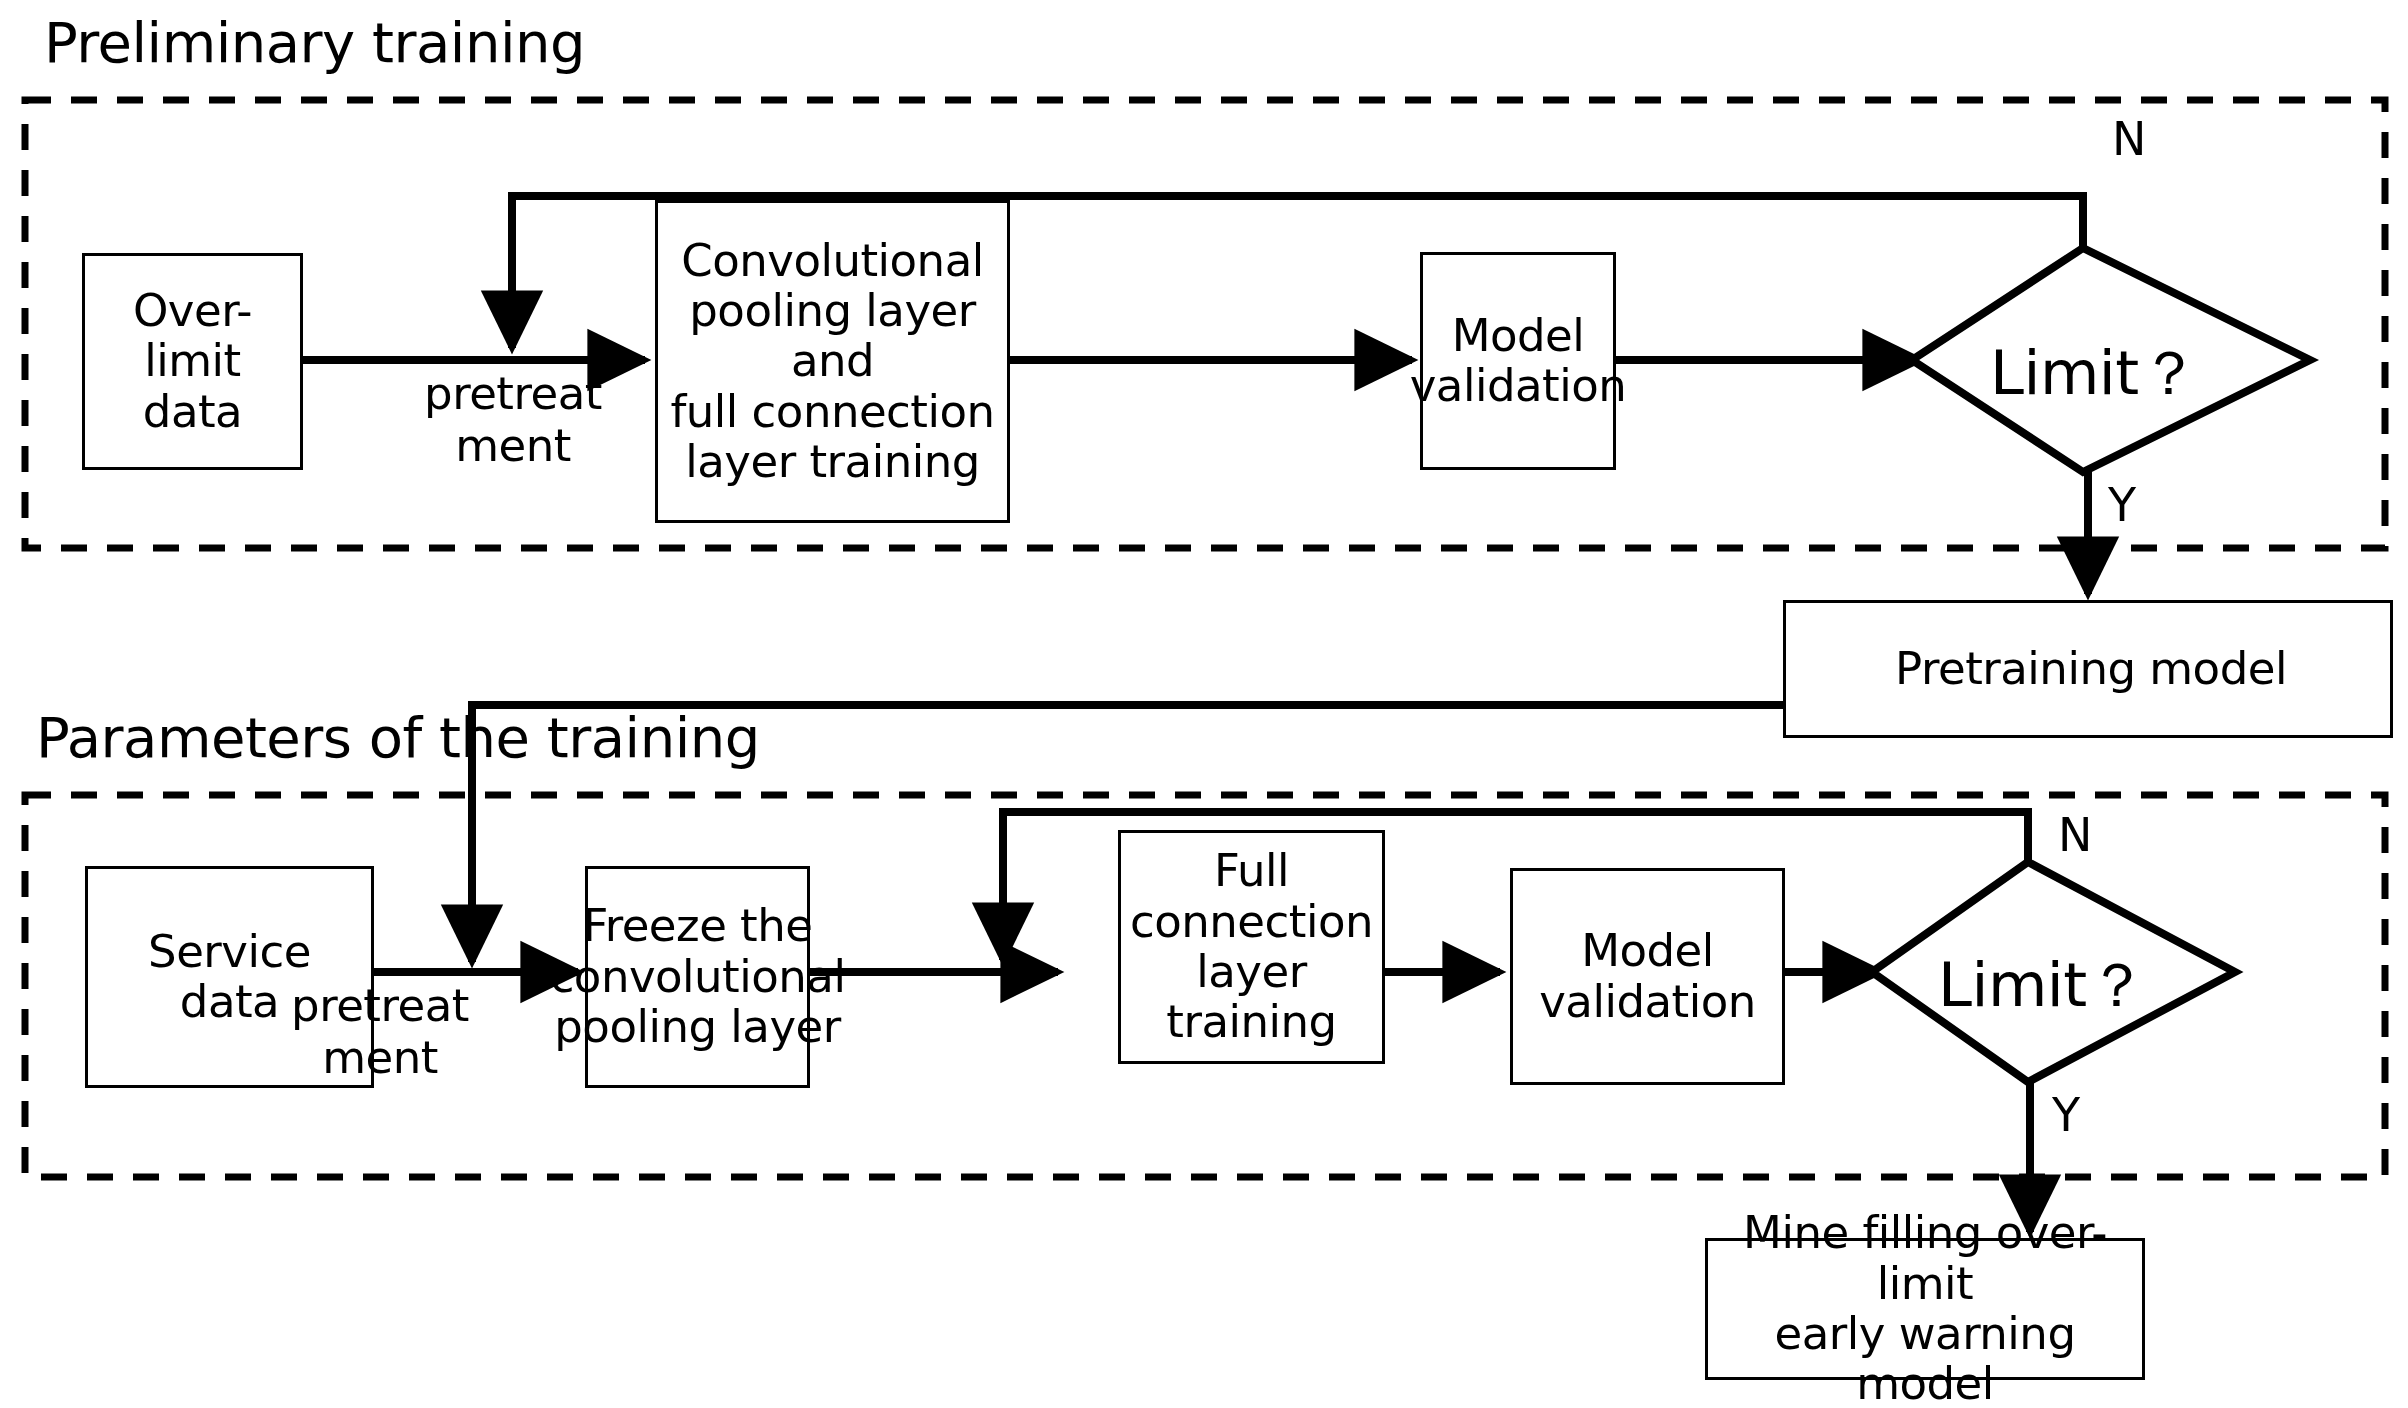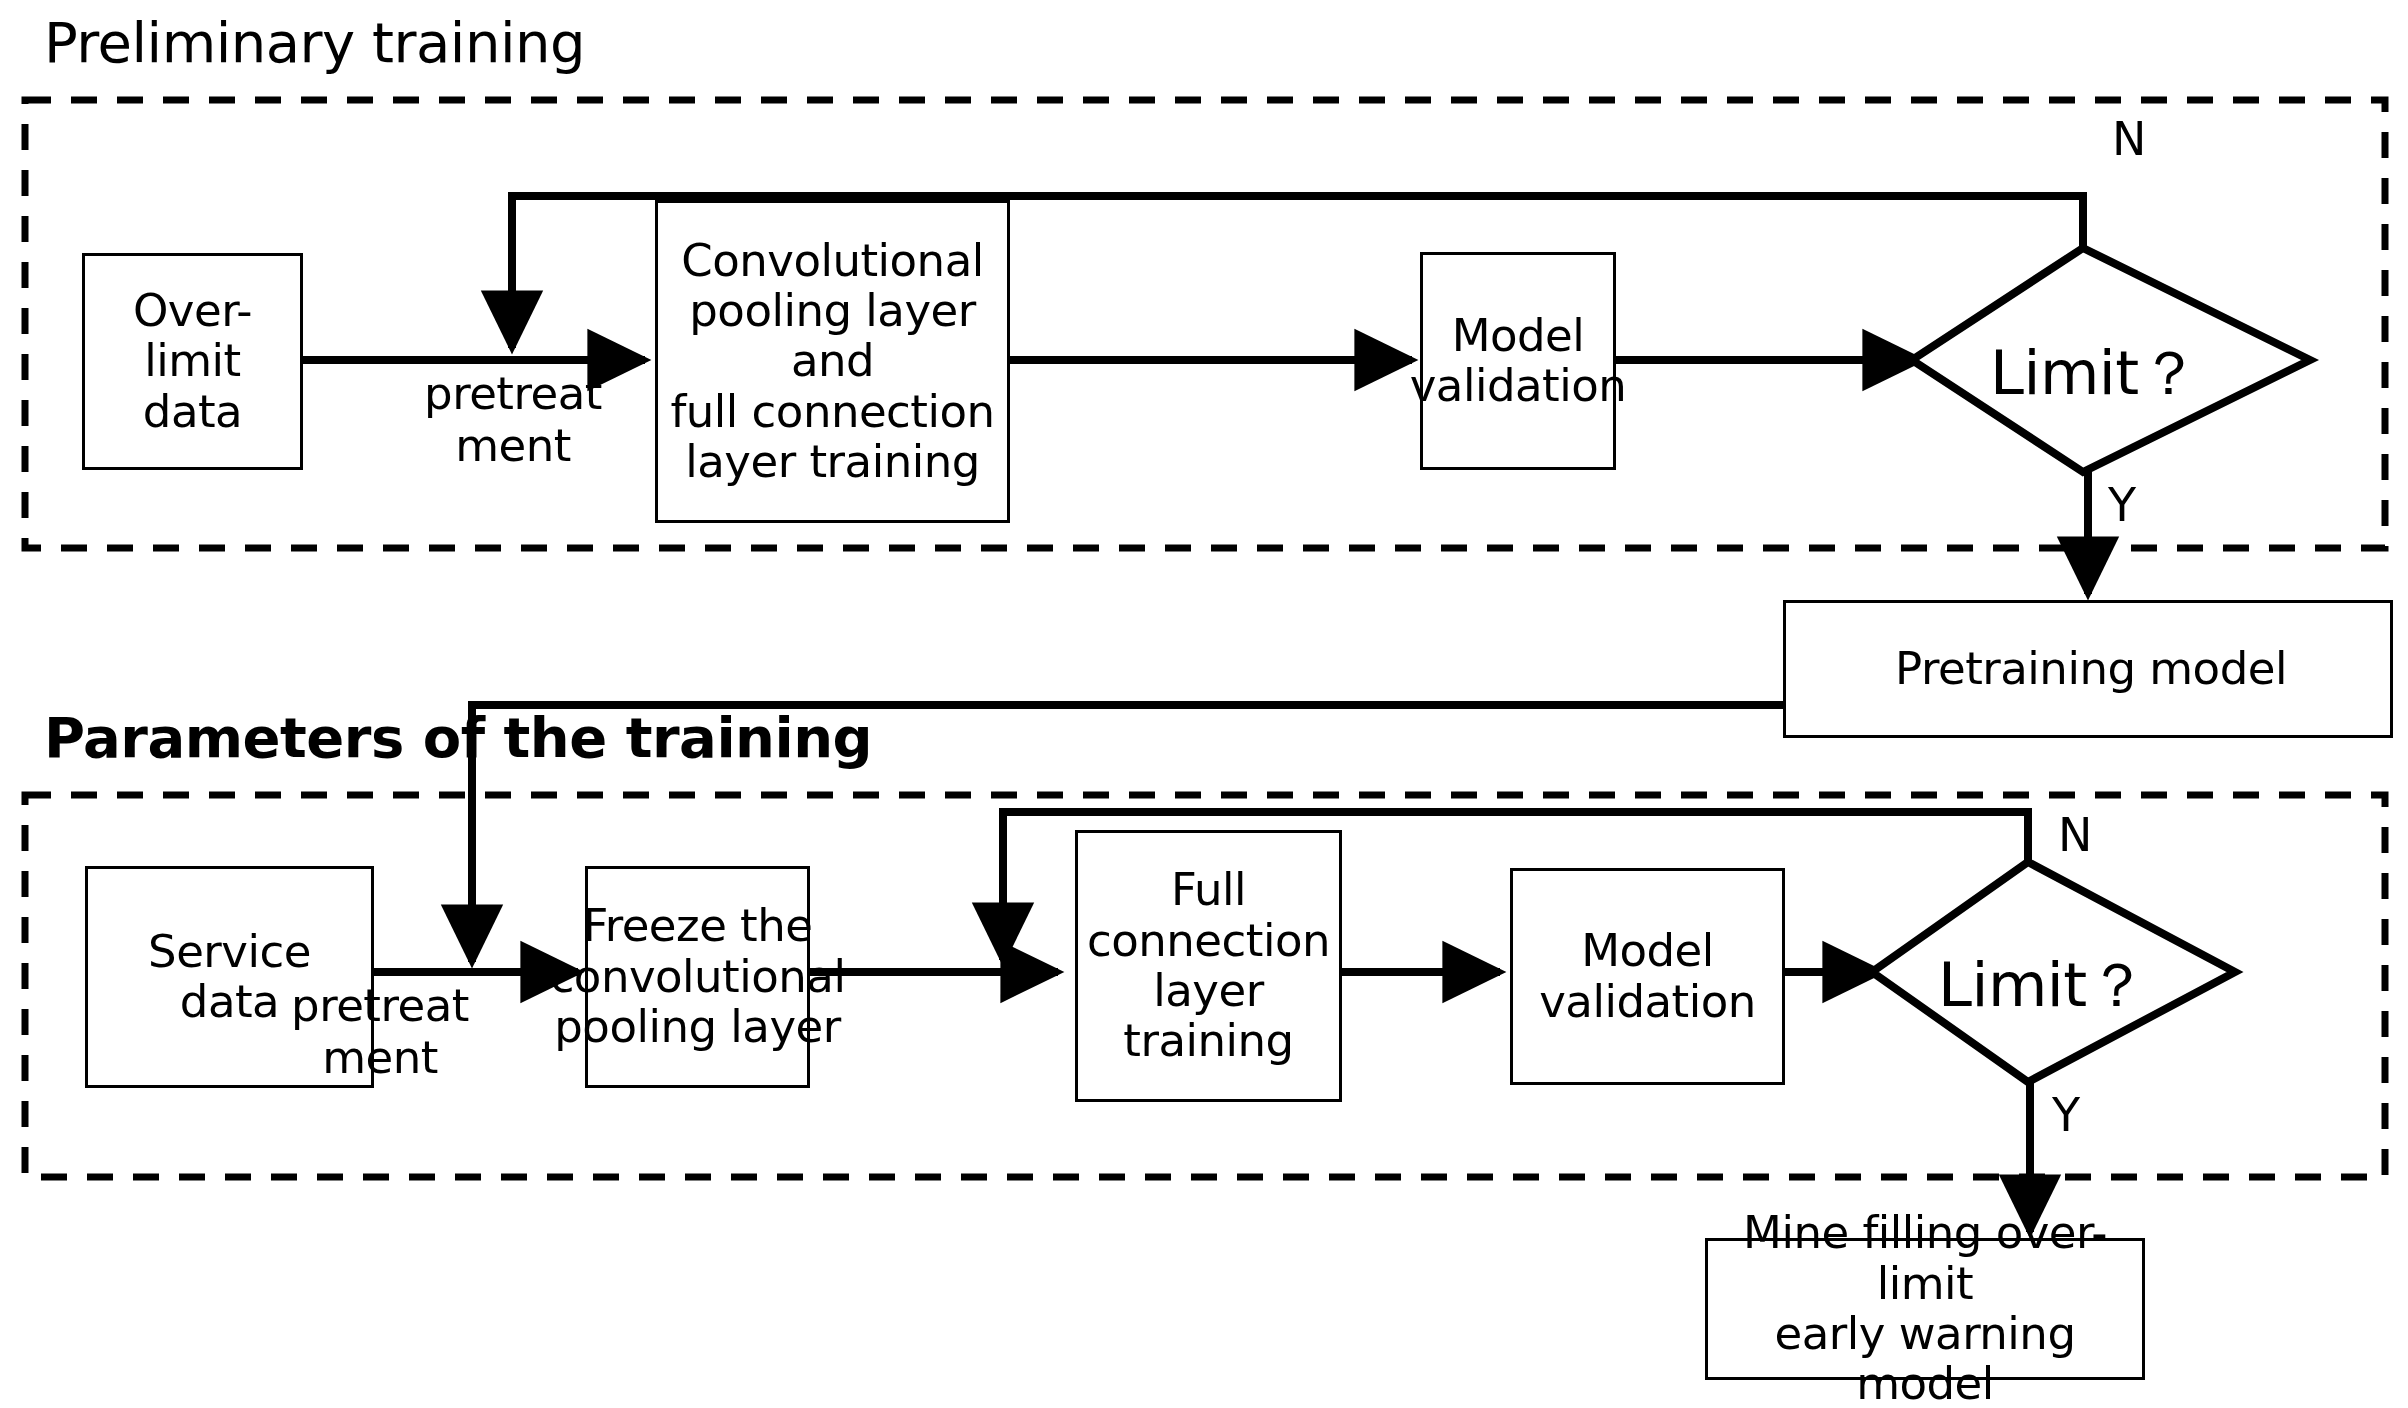--- a/index.html
+++ b/index.html
@@ -110,21 +110,21 @@
 
     <line x1="1785" y1="972" x2="1880" y2="972" stroke="#000000" stroke-width="8" marker-end="url(#arrow)"></line>
 
     <polygon points="2028,862 2235,972 2028,1082 1872,972" fill="#ffffff" stroke="#000000" stroke-width="8"></polygon>
 
     <line x1="2030" y1="1082" x2="2030" y2="1232" stroke="#000000" stroke-width="8" marker-end="url(#arrow)"></line>
   </svg>
 
   <div class="group-label" style="left:44px; top:10px;">Preliminary training</div>
 
-  <div class="group-label" style="left:44px; top:705px;font-weight:bold;">Parameters of the training</div>
+  <div class="group-label" style="left:36px; top:705px;">Parameters of the training</div>
 
   <div class="node" style="left:82px; top:253px; width:221px; height:217px; white-space:pre-line;">Over-limit
 data</div>
 
   <div class="node" style="left:655px; top:200px; width:355px; height:323px; white-space:pre-line;">Convolutional
 pooling layer and
 full connection
 layer training</div>
 
   <div class="node" style="left:1420px; top:252px; width:196px; height:218px; white-space:pre-line;">Model
@@ -141,21 +141,21 @@
 
   <div class="branch-label" style="left:2108px; top:478px;">Y</div>
 
   <div class="node" style="left:85px; top:866px; width:289px; height:222px; white-space:pre-line;">Service
 data</div>
 
   <div class="node" style="left:585px; top:866px; width:225px; height:222px; white-space:pre-line;">Freeze the
 convolutional
 pooling layer</div>
 
-  <div class="node" style="left:1075px; top:830px; width:267px; height:272px; white-space:pre-line;">Full
+  <div class="node" style="left:1118px; top:830px; width:267px; height:234px; white-space:pre-line;">Full
 connection
 layer
 training</div>
 
   <div class="node" style="left:1510px; top:868px; width:275px; height:217px; white-space:pre-line;">Model
 validation</div>
 
   <div class="diamond-label" style="left:1938px; top:945px;">Limit？</div>
 
   <div class="node" style="left:1705px; top:1238px; width:440px; height:142px; white-space:pre-line;">Mine filling over-limit

